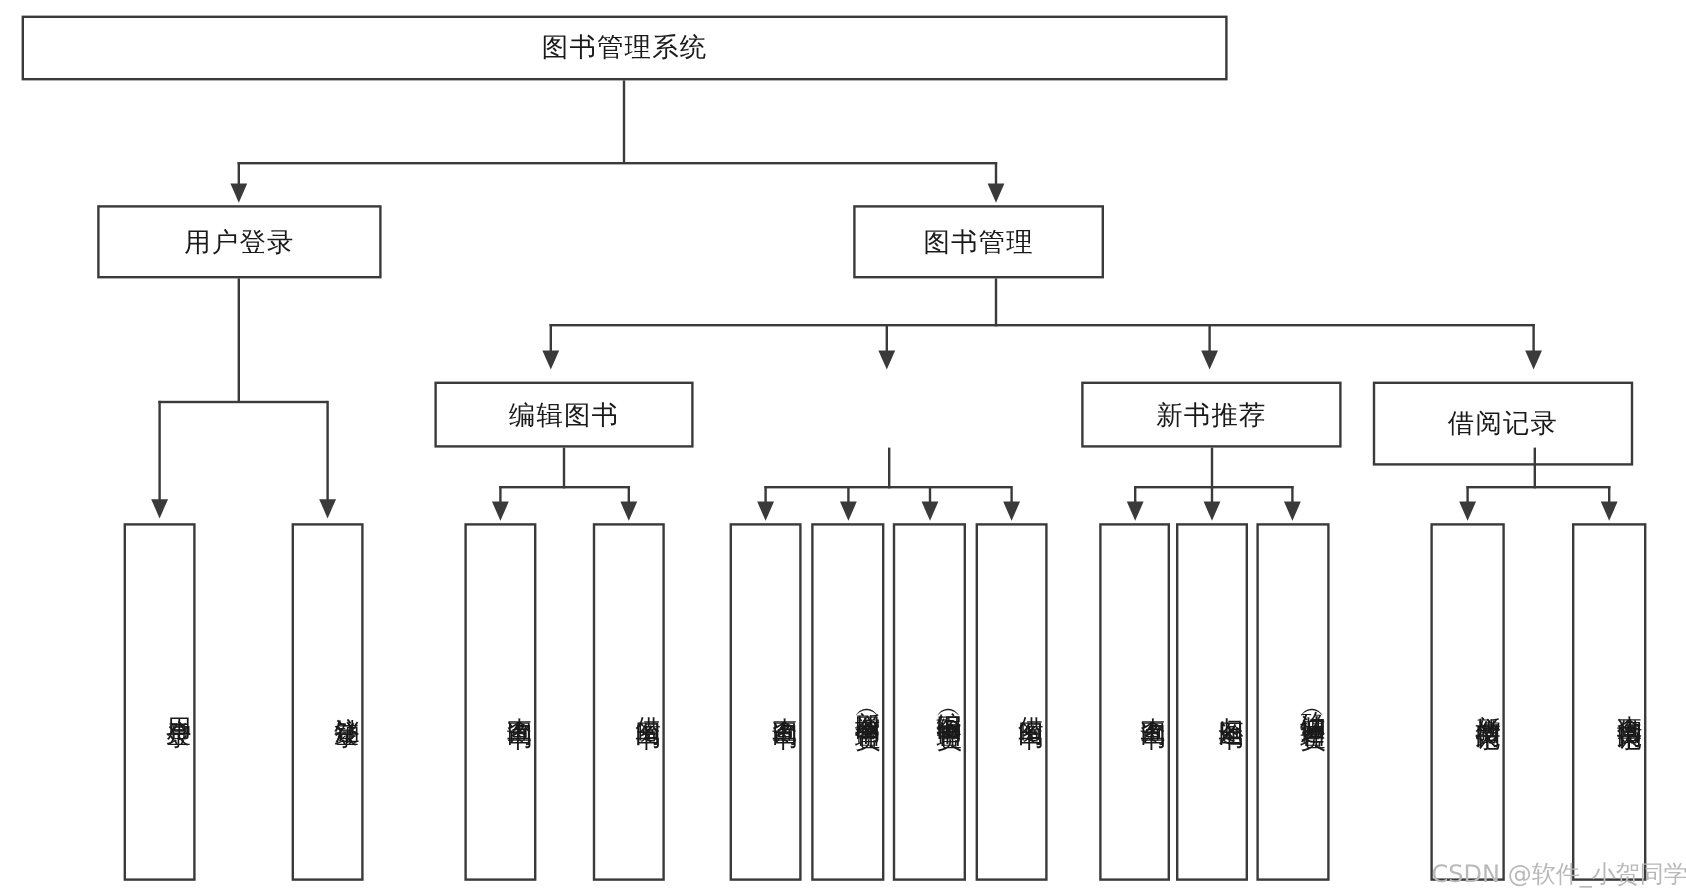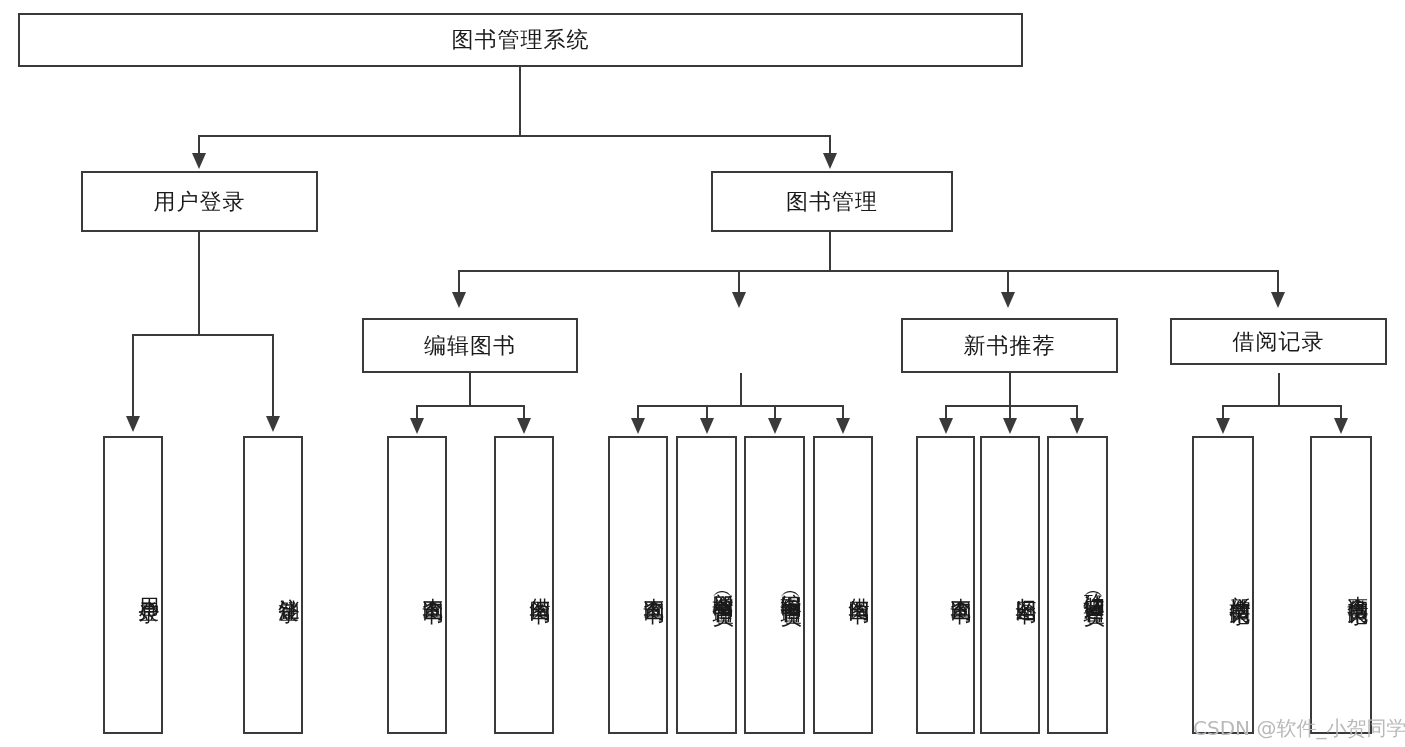--- a/index.html
+++ b/index.html
@@ -87,21 +87,21 @@
   <div class="edge h" style="left:198px; top:135px; width:633px;"></div>
 
   <div class="edge v" style="left:198px; top:135px; height:22px;"></div>
   <div class="arrow" style="left:192px; top:153px;"></div>
   <div class="edge v" style="left:829px; top:135px; height:22px;"></div>
   <div class="arrow" style="left:823px; top:153px;"></div>
 
   <div class="node horiz" style="left:81px; top:171px; width:237px; height:61px;">
     <span>用户登录</span>
   </div>
-  <div class="node horiz" style="left:711px; top:171px; width:242px; height:61px;">
+  <div class="node horiz" style="left:711px; top:171px; width:209px; height:61px;">
     <span>图书管理</span>
   </div>
 
   <div class="edge v" style="left:198px; top:232px; height:103px;"></div>
   <div class="edge h" style="left:132px; top:334px; width:141px;"></div>
   <div class="edge v" style="left:132px; top:334px; height:84px;"></div>
   <div class="arrow" style="left:126px; top:416px;"></div>
   <div class="edge v" style="left:272px; top:334px; height:84px;"></div>
   <div class="arrow" style="left:266px; top:416px;"></div>
 
@@ -115,21 +115,21 @@
   <div class="arrow" style="left:1001px; top:292px;"></div>
   <div class="edge v" style="left:1277px; top:270px; height:24px;"></div>
   <div class="arrow" style="left:1271px; top:292px;"></div>
 
   <div class="node horiz" style="left:362px; top:318px; width:216px; height:55px;">
     <span>编辑图书</span>
   </div>
   <div class="node horiz" style="left:901px; top:318px; width:217px; height:55px;">
     <span>新书推荐</span>
   </div>
-  <div class="node horiz" style="left:1170px; top:318px; width:217px; height:47px;">
+  <div class="node horiz" style="left:1144px; top:318px; width:217px; height:70px;">
     <span>借阅记录</span>
   </div>
 
   <div class="edge v" style="left:469px; top:373px; height:34px;"></div>
   <div class="edge h" style="left:416px; top:405px; width:108px;"></div>
   <div class="edge v" style="left:416px; top:405px; height:15px;"></div>
   <div class="arrow" style="left:410px; top:418px;"></div>
   <div class="edge v" style="left:523px; top:405px; height:15px;"></div>
   <div class="arrow" style="left:517px; top:418px;"></div>
 

